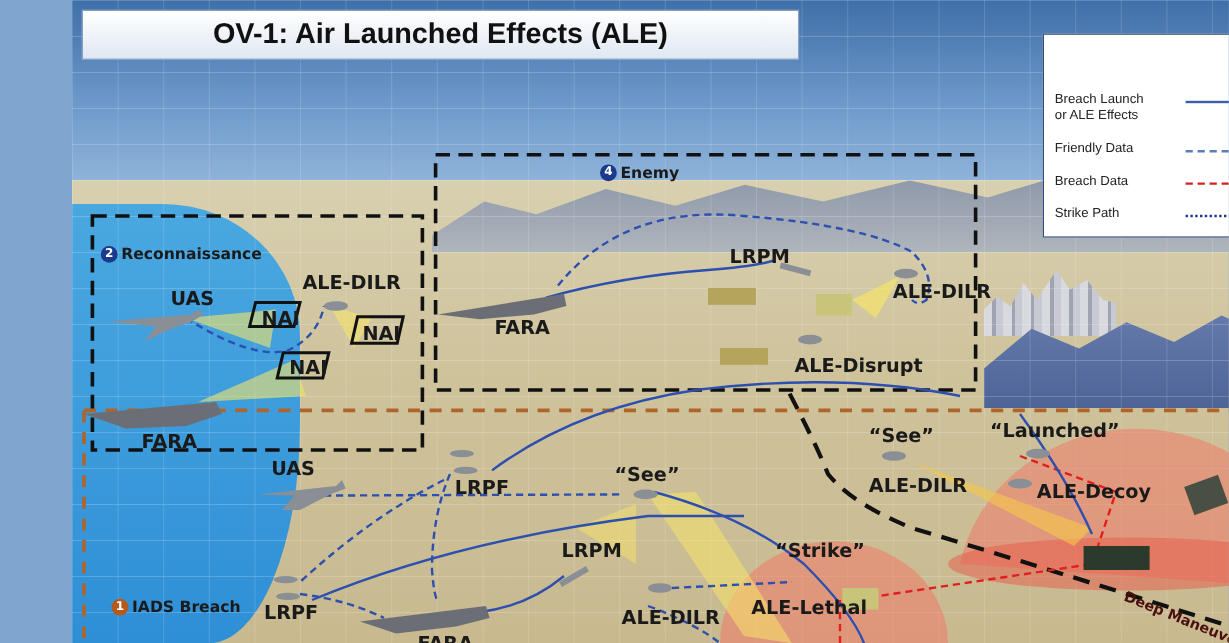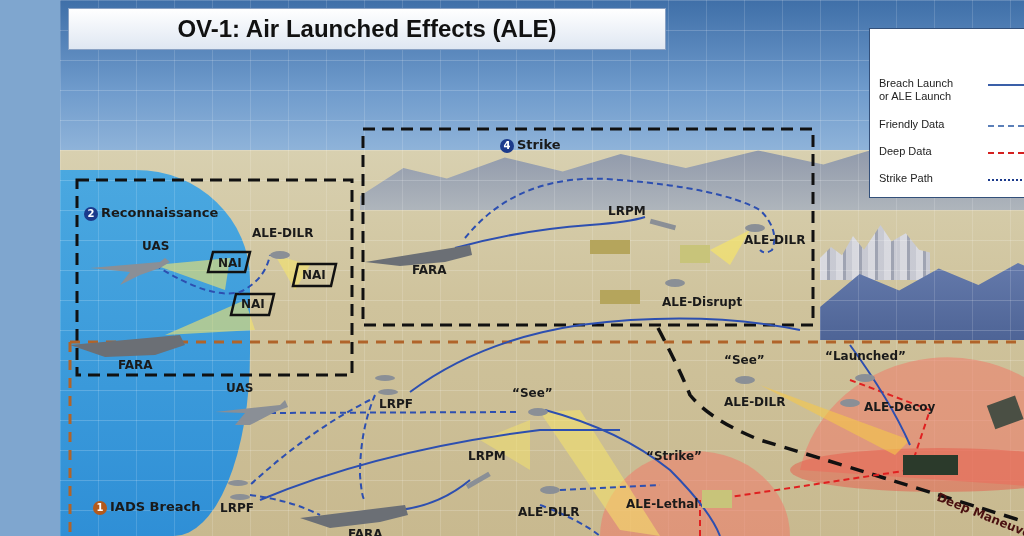--- a/index.html
+++ b/index.html
@@ -29,21 +29,21 @@
   .title-box { position:absolute; left:8px; top:8px; width:596px; height:40px;
                background:linear-gradient(#ffffff,#dfe7f2); border:1px solid #8aa2c4;
                display:flex; align-items:center; justify-content:center; }
   .title-box span { font-size:24px; font-weight:bold; color:#111; }
   .legend { position:absolute; left:809px; top:28px; width:208px; height:168px;
             background:#fff; border:1px solid #33507a; }
   .legend h2 { margin:0; position:absolute; left:9px; top:4px; font-size:24px; font-weight:normal; color:#111; }
   .leg-row { position:absolute; left:9px; font-size:11px; color:#222; line-height:13px; }
   .leg-line { position:absolute; left:118px; width:86px; height:0; }
   .svg-layer { position:absolute; left:0; top:0; }
-  .lbl { position:absolute; font-family:"DejaVu Sans", sans-serif; font-weight:bold; font-size:12px; color:#1a1a1a; white-space:nowrap; }
+  .lbl { position:absolute; font-family:"DejaVu Sans", sans-serif; font-weight:bold; font-size:16px; color:#1a1a1a; white-space:nowrap; }
   .lbl.big { font-size:13px; }
   .num { display:inline-block; width:14px; height:14px; border-radius:50%; color:#fff;
          font-size:10px; text-align:center; line-height:14px; margin-right:3px; vertical-align:middle; }
   .num.blue { background:#1b3a8c; }
   .num.orange { background:#b35a1c; }
   .deep { position:absolute; left:880px; top:490px; transform:rotate(22deg); transform-origin:left top;
           font-family:"DejaVu Sans", sans-serif; font-weight:bold; font-size:12px; color:#4a1010; white-space:nowrap; }
 </style>
 </head>
 <body>
@@ -132,42 +132,42 @@
     </g>
   </svg>
 
   <div class="title-box">
     <span>OV-1: Air Launched Effects (ALE)</span>
   </div>
 
   <div class="legend">
     <div class="leg-row" style="top:48px">
       <div>Breach Launch</div>
-      <div>or ALE Launch</div>
+      <div>or ALE Effects</div>
     </div>
     <div class="leg-line" style="top:55px;border-top:2px solid #3a5fa8"></div>
     <div class="leg-row" style="top:89px">
       <div>Friendly Data</div>
     </div>
     <div class="leg-line" style="top:96px;border-top:2px dashed #5b7fb8"></div>
     <div class="leg-row" style="top:116px">
-      <div>Deep Data</div>
+      <div>Breach Data</div>
     </div>
     <div class="leg-line" style="top:123px;border-top:2px dashed #d42020"></div>
     <div class="leg-row" style="top:143px">
       <div>Strike Path</div>
     </div>
     <div class="leg-line" style="top:150px;border-top:2px dotted #1b3a8c"></div>
   </div>
 
   <div class="lbl big" style="left:24px;top:205px">
     <span class="num blue">2</span><span>Reconnaissance</span>
   </div>
   <div class="lbl big" style="left:440px;top:137px">
-    <span class="num blue">4</span><span>Strike</span>
+    <span class="num blue">4</span><span>Enemy</span>
   </div>
   <div class="lbl big" style="left:33px;top:499px">
     <span class="num orange">1</span><span>IADS Breach</span>
   </div>
   <div class="deep">Deep Maneuver A</div>
 
   <div class="lbl" style="left:82px;top:239px">UAS</div>
   <div class="lbl" style="left:192px;top:226px">ALE-DILR</div>
   <div class="lbl" style="left:58px;top:358px">FARA</div>
   <div class="lbl" style="left:158px;top:256px">NAI</div>

